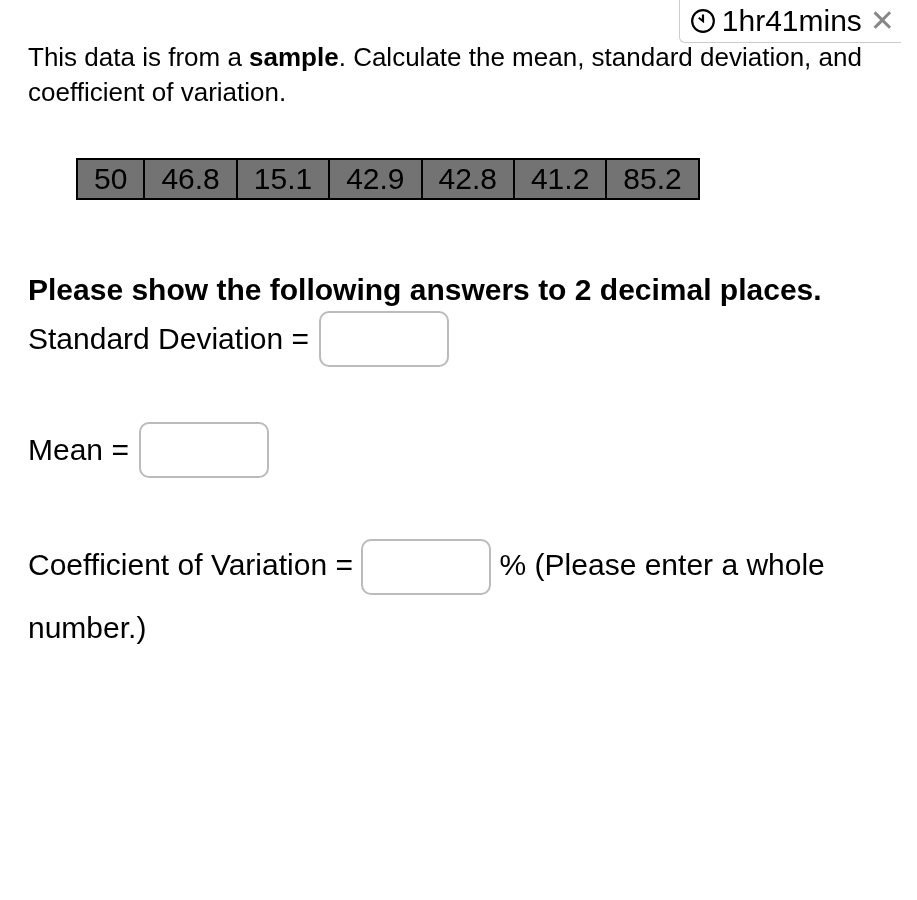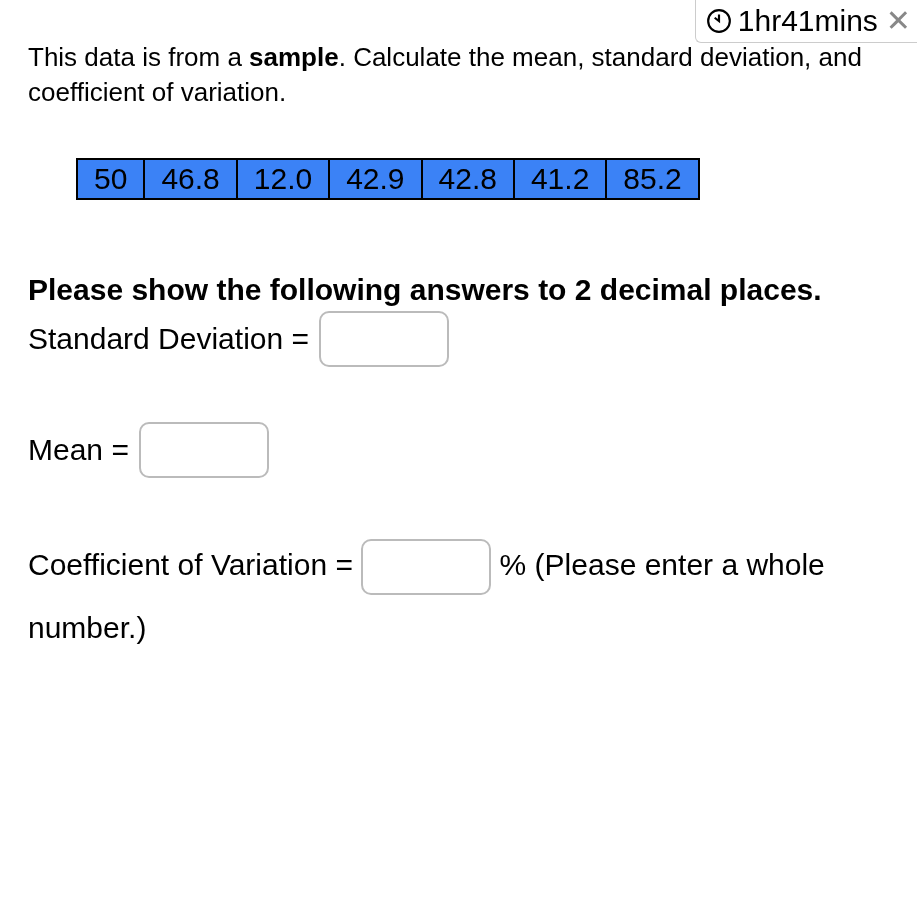--- a/index.html
+++ b/index.html
@@ -13,21 +13,21 @@
       color: #000;
       background: #fff;
       width: 917px;
       height: 900px;
       position: relative;
       padding: 0;
     }
     .timer-badge {
       position: absolute;
       top: 0;
-      right: 0;
+      right: 16px;
       border: 1px solid #ccc;
       border-top: none;
       border-right: none;
       border-radius: 0 0 0 6px;
       padding: 4px 6px 4px 10px;
       display: flex;
       align-items: center;
       gap: 6px;
       background: #fff;
       font-size: 30px;
@@ -54,21 +54,21 @@
     }
     .data-table-wrap {
       padding-left: 48px;
       margin-bottom: 70px;
     }
     .data-table {
       border-collapse: collapse;
     }
     .data-table td {
       border: 2px solid #000;
-      background: #3b82f6;
+      background: #737373;
       text-align: center;
       padding: 2px 16px;
       font-size: 30px;
       font-weight: normal;
     }
     .instruction {
       font-size: 30px;
       font-weight: bold;
       line-height: 1.35;
     }
@@ -120,21 +120,21 @@
   <p class="question-text">
     <span>This data is from a </span><strong>sample</strong><span>. Calculate the mean, standard deviation, and coefficient of variation.</span>
   </p>
 
   <div class="data-table-wrap">
     <table class="data-table">
       <tbody>
           <tr>
         <td>50</td>
         <td>46.8</td>
-        <td>12.0</td>
+        <td>15.1</td>
         <td>42.9</td>
         <td>42.8</td>
         <td>41.2</td>
         <td>85.2</td>
       </tr>
     </tbody>
       </table>
   </div>
 
   <p class="instruction">Please show the following answers to 2 decimal places.</p>

